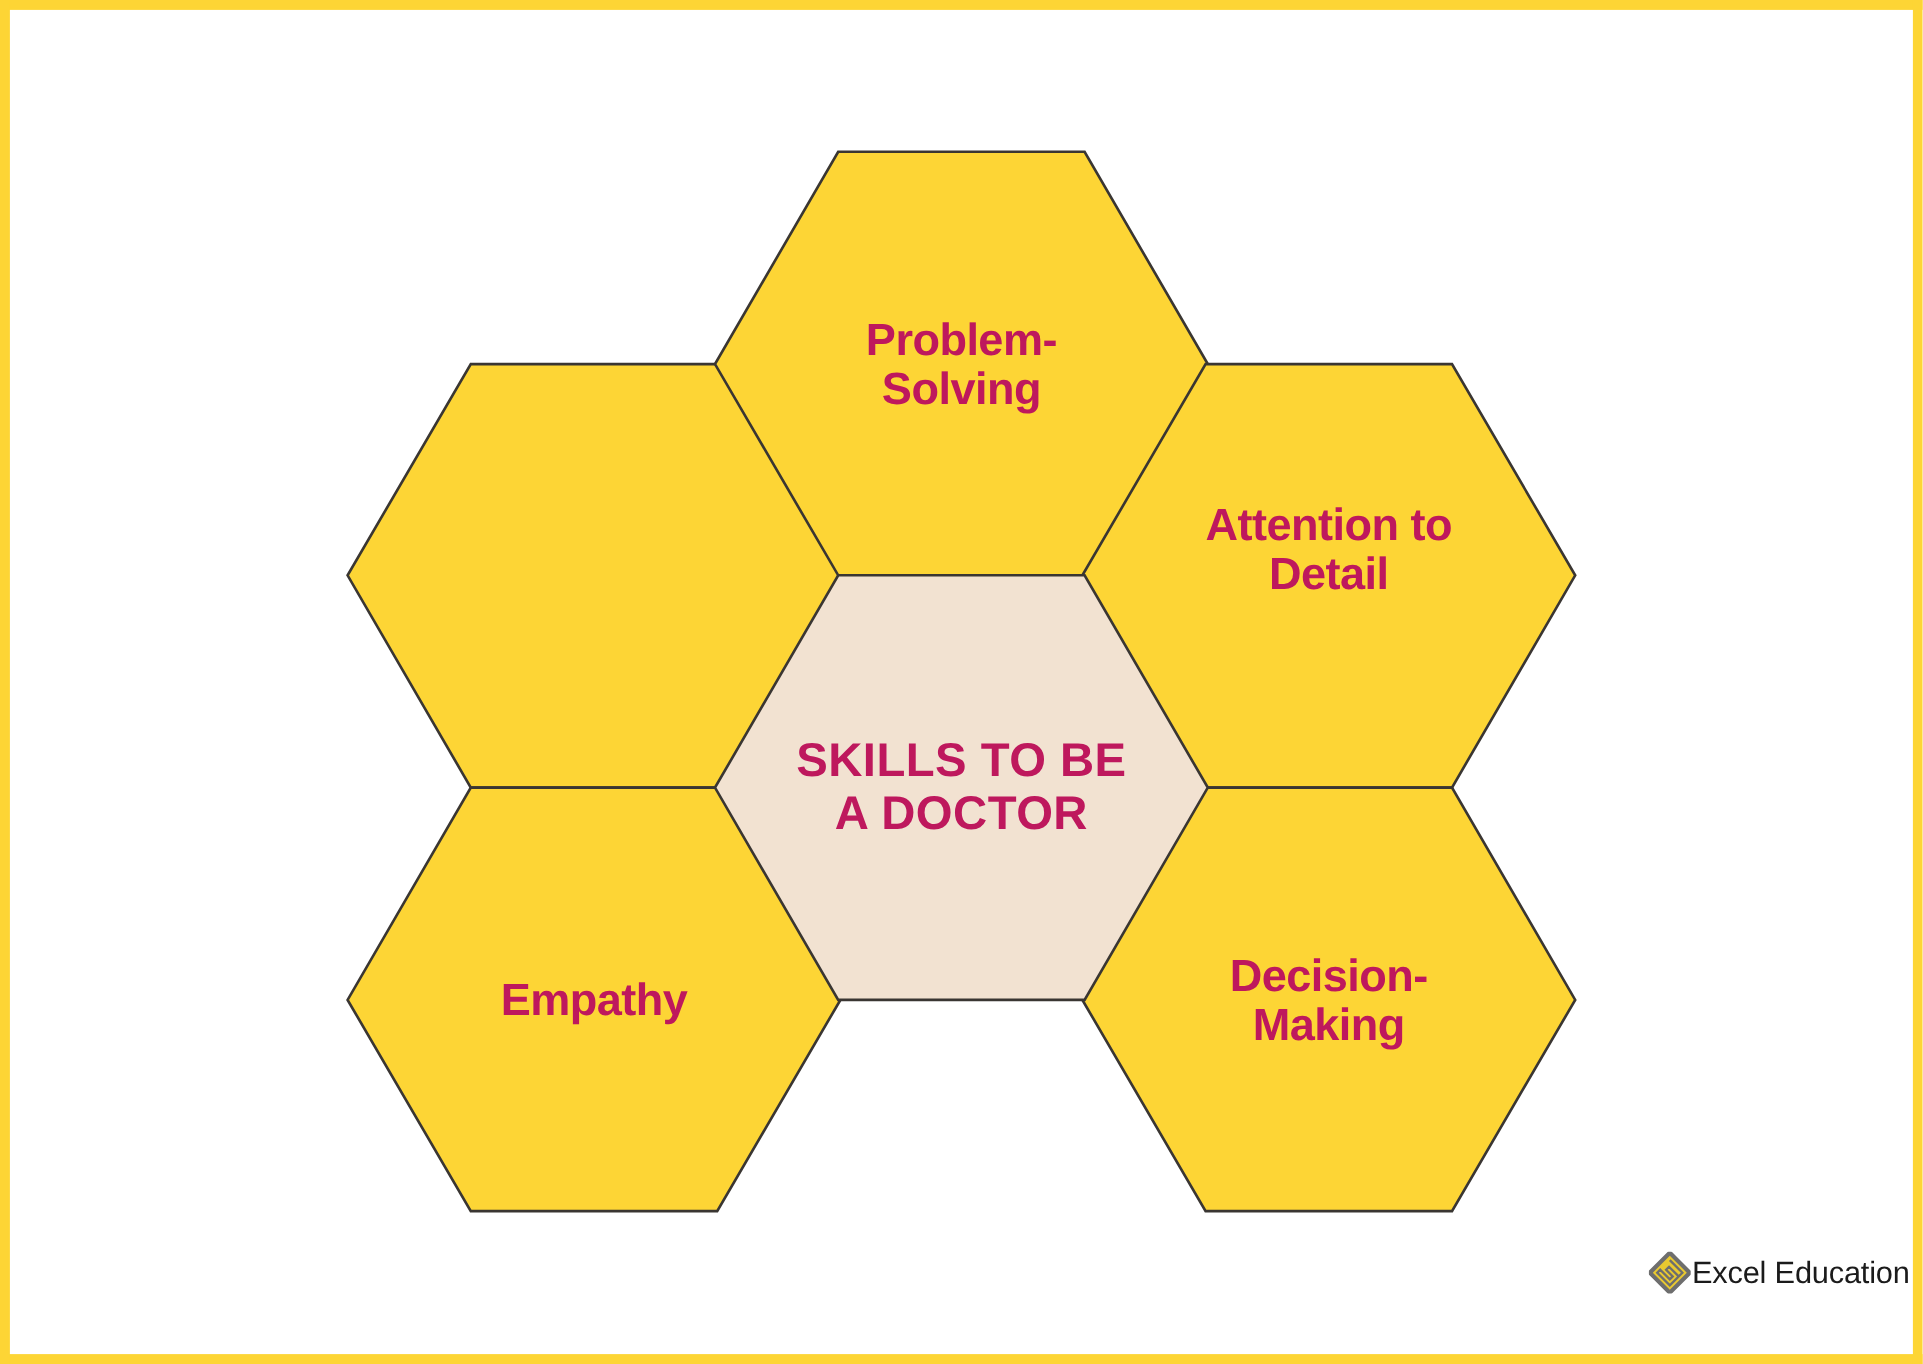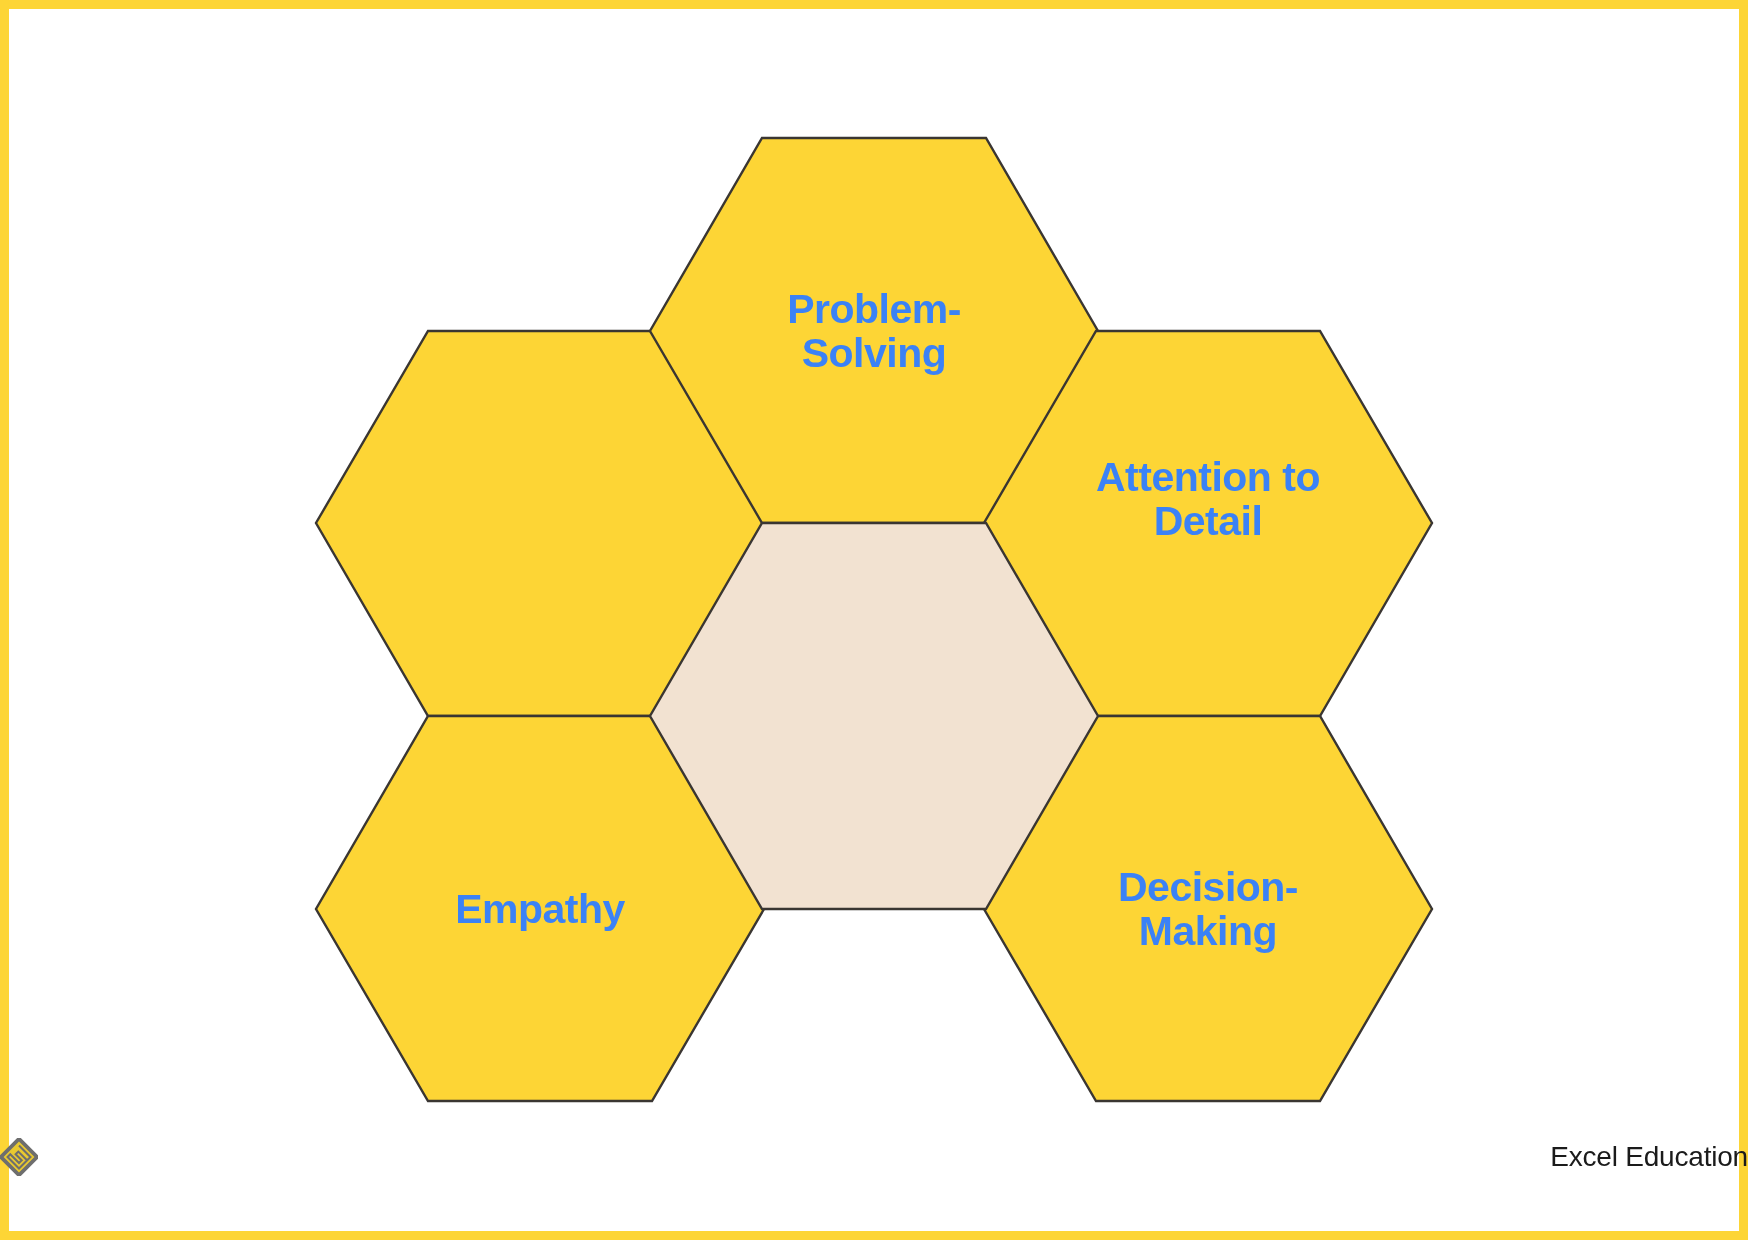--- a/index.html
+++ b/index.html
@@ -47,21 +47,21 @@
     stroke-width: 2.4;
     stroke-linejoin: miter;
   }
   .hex-fill-yellow { fill: #FDD535; }
   .hex-fill-cream  { fill: #F2E2D1; }
 
   
   .hex-label {
     position: absolute;
     text-align: center;
-    color: #3b82f6;
+    color: #be185d;
     line-height: 1.08;
     font-weight: 700;
     letter-spacing: -0.5px;
     white-space: pre-line;
     display: flex;
     align-items: center;
     justify-content: center;
     pointer-events: none;
   }
   .label-petal {
@@ -72,25 +72,25 @@
     font-size: 43px;
     font-weight: 800;
     letter-spacing: 0.4px;
     line-height: 1.14;
   }
 
   
   .footer-logo {
     position: absolute;
     left: 0;
-    right: 0;
+    right: 12px;
     bottom: 64px;
     display: flex;
     align-items: center;
-    justify-content: space-between;
+    justify-content: flex-end;
     gap: 1px;
   }
   .logo-mark {
     width: 38px;
     height: 38px;
     flex: 0 0 auto;
   }
   .logo-text {
     font-size: 28px;
     font-weight: 400;
@@ -131,20 +131,22 @@
 Solving</div>
 
   <div class="hex-label label-petal" style="left:984px; top:376px; width:448px; height:246px;">Attention to
 Detail</div>
 
   <div class="hex-label label-petal" style="left:316px; top:786px; width:448px; height:246px;">Empathy</div>
 
   <div class="hex-label label-petal" style="left:984px; top:786px; width:448px; height:246px;">Decision-
 Making</div>
 
+  <div class="hex-label label-center" style="left:650px; top:593px; width:448px; height:246px;">SKILLS TO BE
+A DOCTOR</div>
 
   <div class="footer-logo">
     <svg class="logo-mark" viewBox="0 0 40 40">
       <g transform="rotate(45 20 20)">
         <rect x="6.5" y="6.5" width="27" height="27" fill="#E9C930" stroke="#6E6E6E" stroke-width="4"></rect>
         <path d="M11.5 11.5 H28.5 V28.5 H11.5 V24.5 H24.5 V20.5 H15.5 V16.5 H28.5" fill="none" stroke="#6E6E6E" stroke-width="2.2"></path>
       </g>
     </svg>
     <span class="logo-text">Excel Education</span>
   </div>

